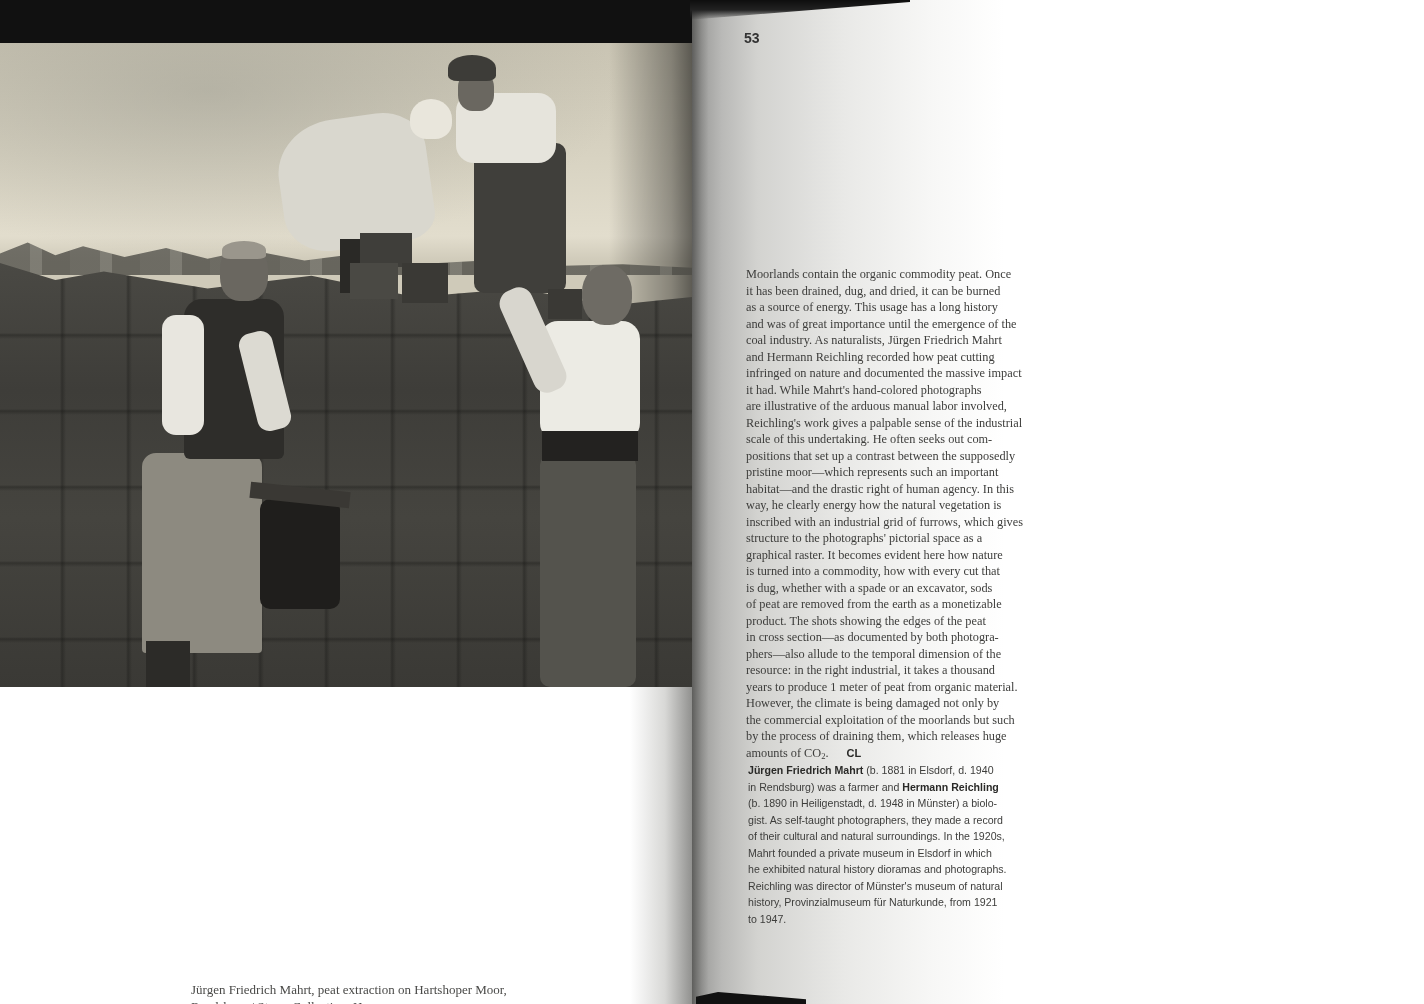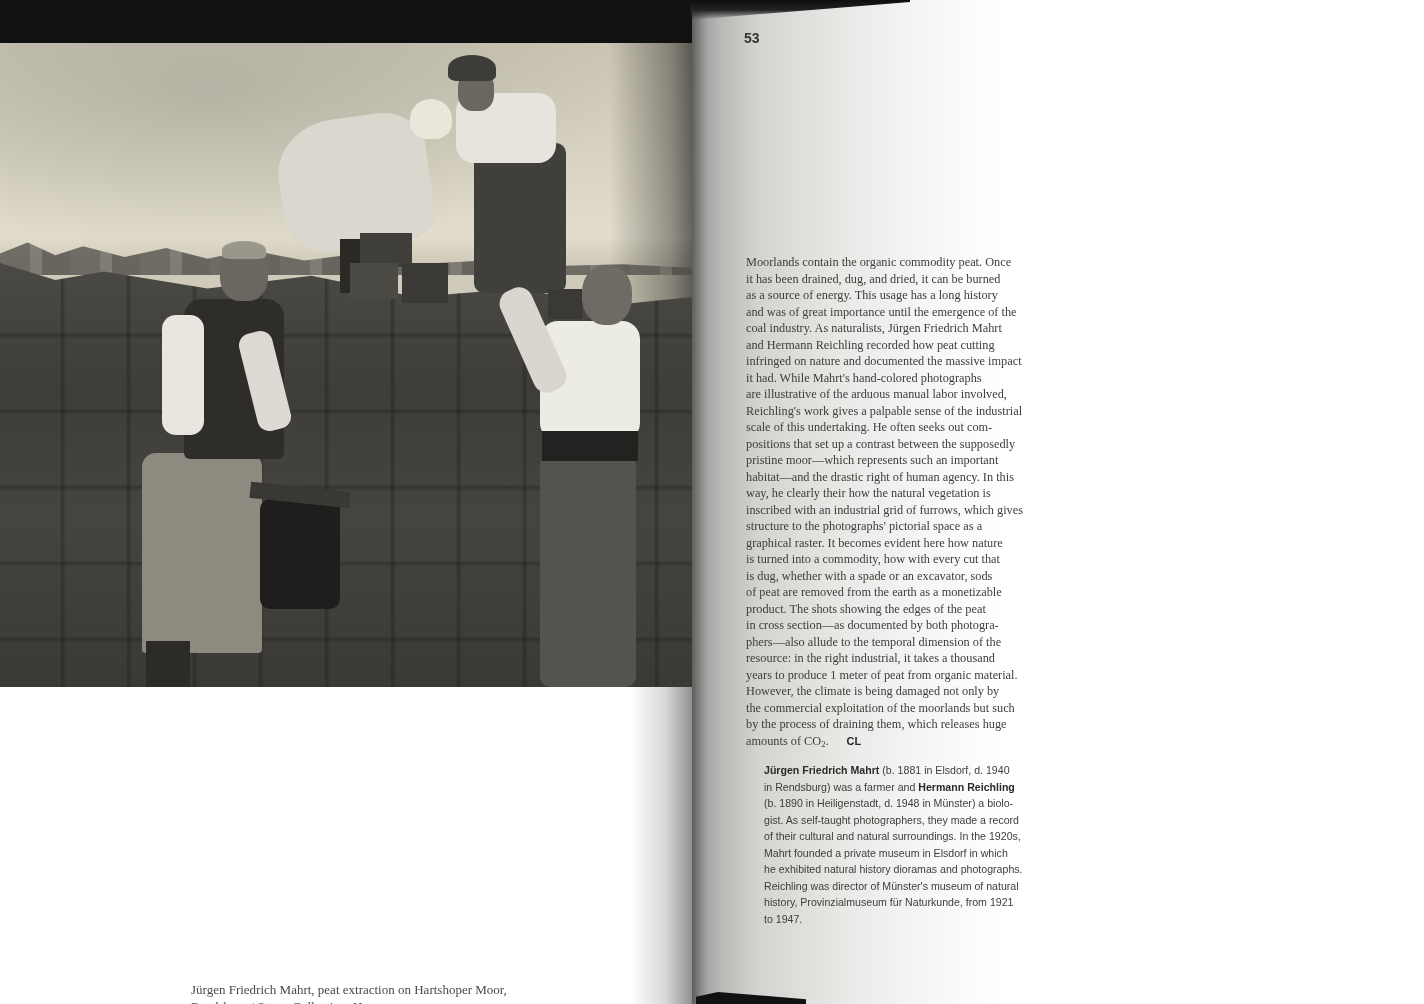--- a/index.html
+++ b/index.html
@@ -108,30 +108,30 @@
     
     .page-right {
       position: absolute; left: 700px; top: 0; width: 724px; height: 1004px;
       background: linear-gradient(to right, #9c9c9a 0%, #b9b9b7 3%, #d3d3d0 8%, #e9e9e7 20%, #f7f7f6 32%, #ffffff 42%, #ffffff 100%);
     }
     .folio {
       position: absolute; left: 44px; top: 30px;
       font-family: "Liberation Sans", sans-serif; font-weight: bold; font-size: 14px; color: #333;
     }
     .body-text {
-      position: absolute; left: 46px; top: 254px; width: 312px;
+      position: absolute; left: 46px; top: 266px; width: 312px;
       font-family: "Liberation Serif", serif; font-size: 12.3px; line-height: 16.5px; color: #3d3d3b;
     }
     .body-text .line { display: block; white-space: nowrap; }
     .body-text .sig {
       font-family: "Liberation Sans", sans-serif; font-weight: bold; font-size: 11px; color: #2a2a28; margin-left: 18px;
     }
     .bio-text {
       position: absolute; left: 48px; top: 762px; width: 312px;
-      font-family: "Liberation Sans", sans-serif; font-size: 10.6px; line-height: 16.5px; color: #3d3d3b; margin-left: 16px;
+      font-family: "Liberation Sans", sans-serif; font-size: 10.6px; line-height: 16.5px; color: #3d3d3b;
     }
     .bio-text .line { display: block; white-space: nowrap; }
     .bio-text b { color: #2a2a28; }
     sub { font-size: 70%; vertical-align: -2px; line-height: 0; }
   </style>
 </head>
 <body>
 
 <div class="spread">
 
@@ -197,21 +197,21 @@
       <span class="line">coal industry. As naturalists, Jürgen Friedrich Mahrt</span>
       <span class="line">and Hermann Reichling recorded how peat cutting</span>
       <span class="line">infringed on nature and documented the massive impact</span>
       <span class="line">it had. While Mahrt's hand-colored photographs</span>
       <span class="line">are illustrative of the arduous manual labor involved,</span>
       <span class="line">Reichling's work gives a palpable sense of the industrial</span>
       <span class="line">scale of this undertaking. He often seeks out com-</span>
       <span class="line">positions that set up a contrast between the supposedly</span>
       <span class="line">pristine moor—which represents such an important</span>
       <span class="line">habitat—and the drastic right of human agency. In this</span>
-      <span class="line">way, he clearly their how the natural vegetation is</span>
+      <span class="line">way, he clearly energy how the natural vegetation is</span>
       <span class="line">inscribed with an industrial grid of furrows, which gives</span>
       <span class="line">structure to the photographs' pictorial space as a</span>
       <span class="line">graphical raster. It becomes evident here how nature</span>
       <span class="line">is turned into a commodity, how with every cut that</span>
       <span class="line">is dug, whether with a spade or an excavator, sods</span>
       <span class="line">of peat are removed from the earth as a monetizable</span>
       <span class="line">product. The shots showing the edges of the peat</span>
       <span class="line">in cross section—as documented by both photogra-</span>
       <span class="line">phers—also allude to the temporal dimension of the</span>
       <span class="line">resource: in the right industrial, it takes a thousand</span>

